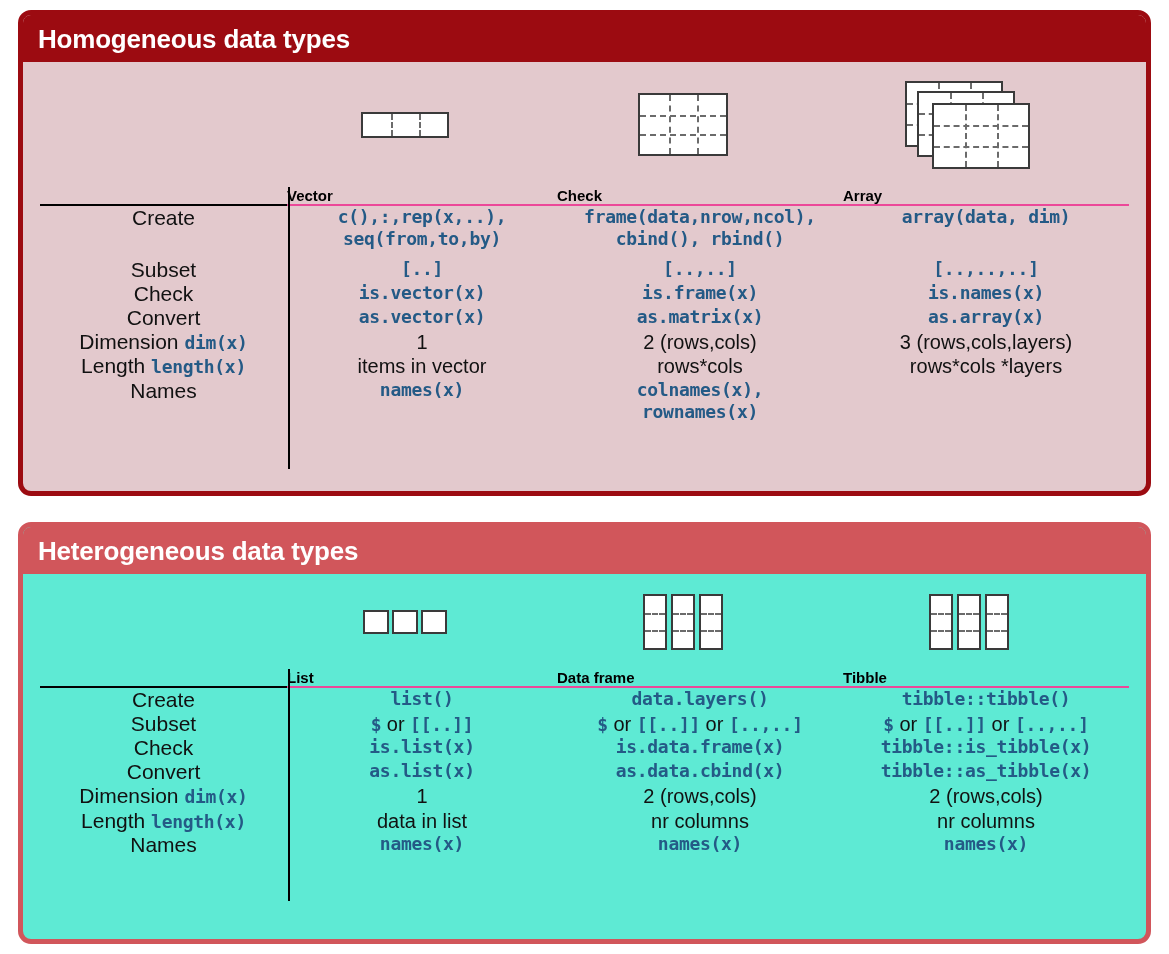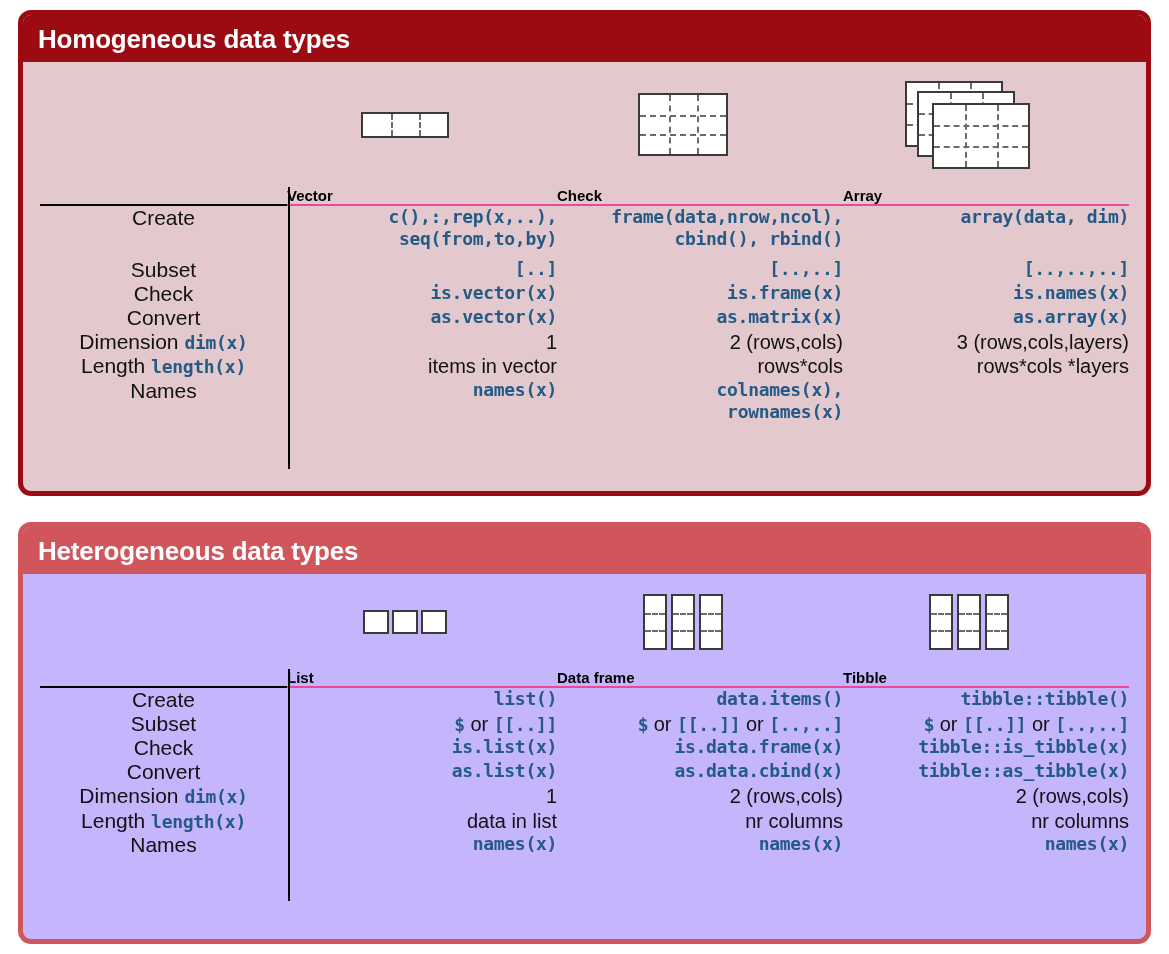--- a/index.html
+++ b/index.html
@@ -33,21 +33,21 @@
   }
   .panel.homogeneous {
     top: 10px;
     height: 486px;
     background: #e3c9cd;
     border: 5px solid #9c0b11;
   }
   .panel.heterogeneous {
     top: 522px;
     height: 422px;
-    background: #c4b5fd;
+    background: #5eead4;
     border: 5px solid #d1565b;
   }
 
   .panel-header {
     height: 47px;
     display: flex;
     align-items: center;
     padding-left: 15px;
     box-sizing: border-box;
   }
@@ -181,21 +181,21 @@
   .labelhead { border-bottom: 2px solid #000000; }
 
   .rowlabel {
     font-size: 21px;
     color: #111111;
     text-align: center;
     padding-left: 12px;
     white-space: nowrap;
   }
   .cell {
-    text-align: right;
+    text-align: center;
     font-size: 20px;
     color: #111111;
     line-height: 1.22;
   }
   .cell .ln { display: block; }
 
   code, .mono {
     font-family: "DejaVu Sans Mono", "Liberation Mono", monospace;
     color: #245a86;
     font-weight: bold;
@@ -448,21 +448,21 @@
               <th class="colhead">Tibble</th>
             </tr>
           </thead>
           <tbody>
               <tr>
                 <td class="rowlabel"><span>Create</span></td>
                 <td class="cell">
                   <code class="ln">list()</code>
                 </td>
                 <td class="cell">
-                  <code class="ln">data.items()</code>
+                  <code class="ln">data.layers()</code>
                 </td>
                 <td class="cell">
                   <code class="ln">tibble::tibble()</code>
                 </td>
               </tr>
               <tr>
                 <td class="rowlabel"><span>Subset</span></td>
                 <td class="cell">
                   <span class="ln"><span class="mono">$</span><span class="plain"> or </span><span class="mono">[[..]]</span></span>
                 </td>

